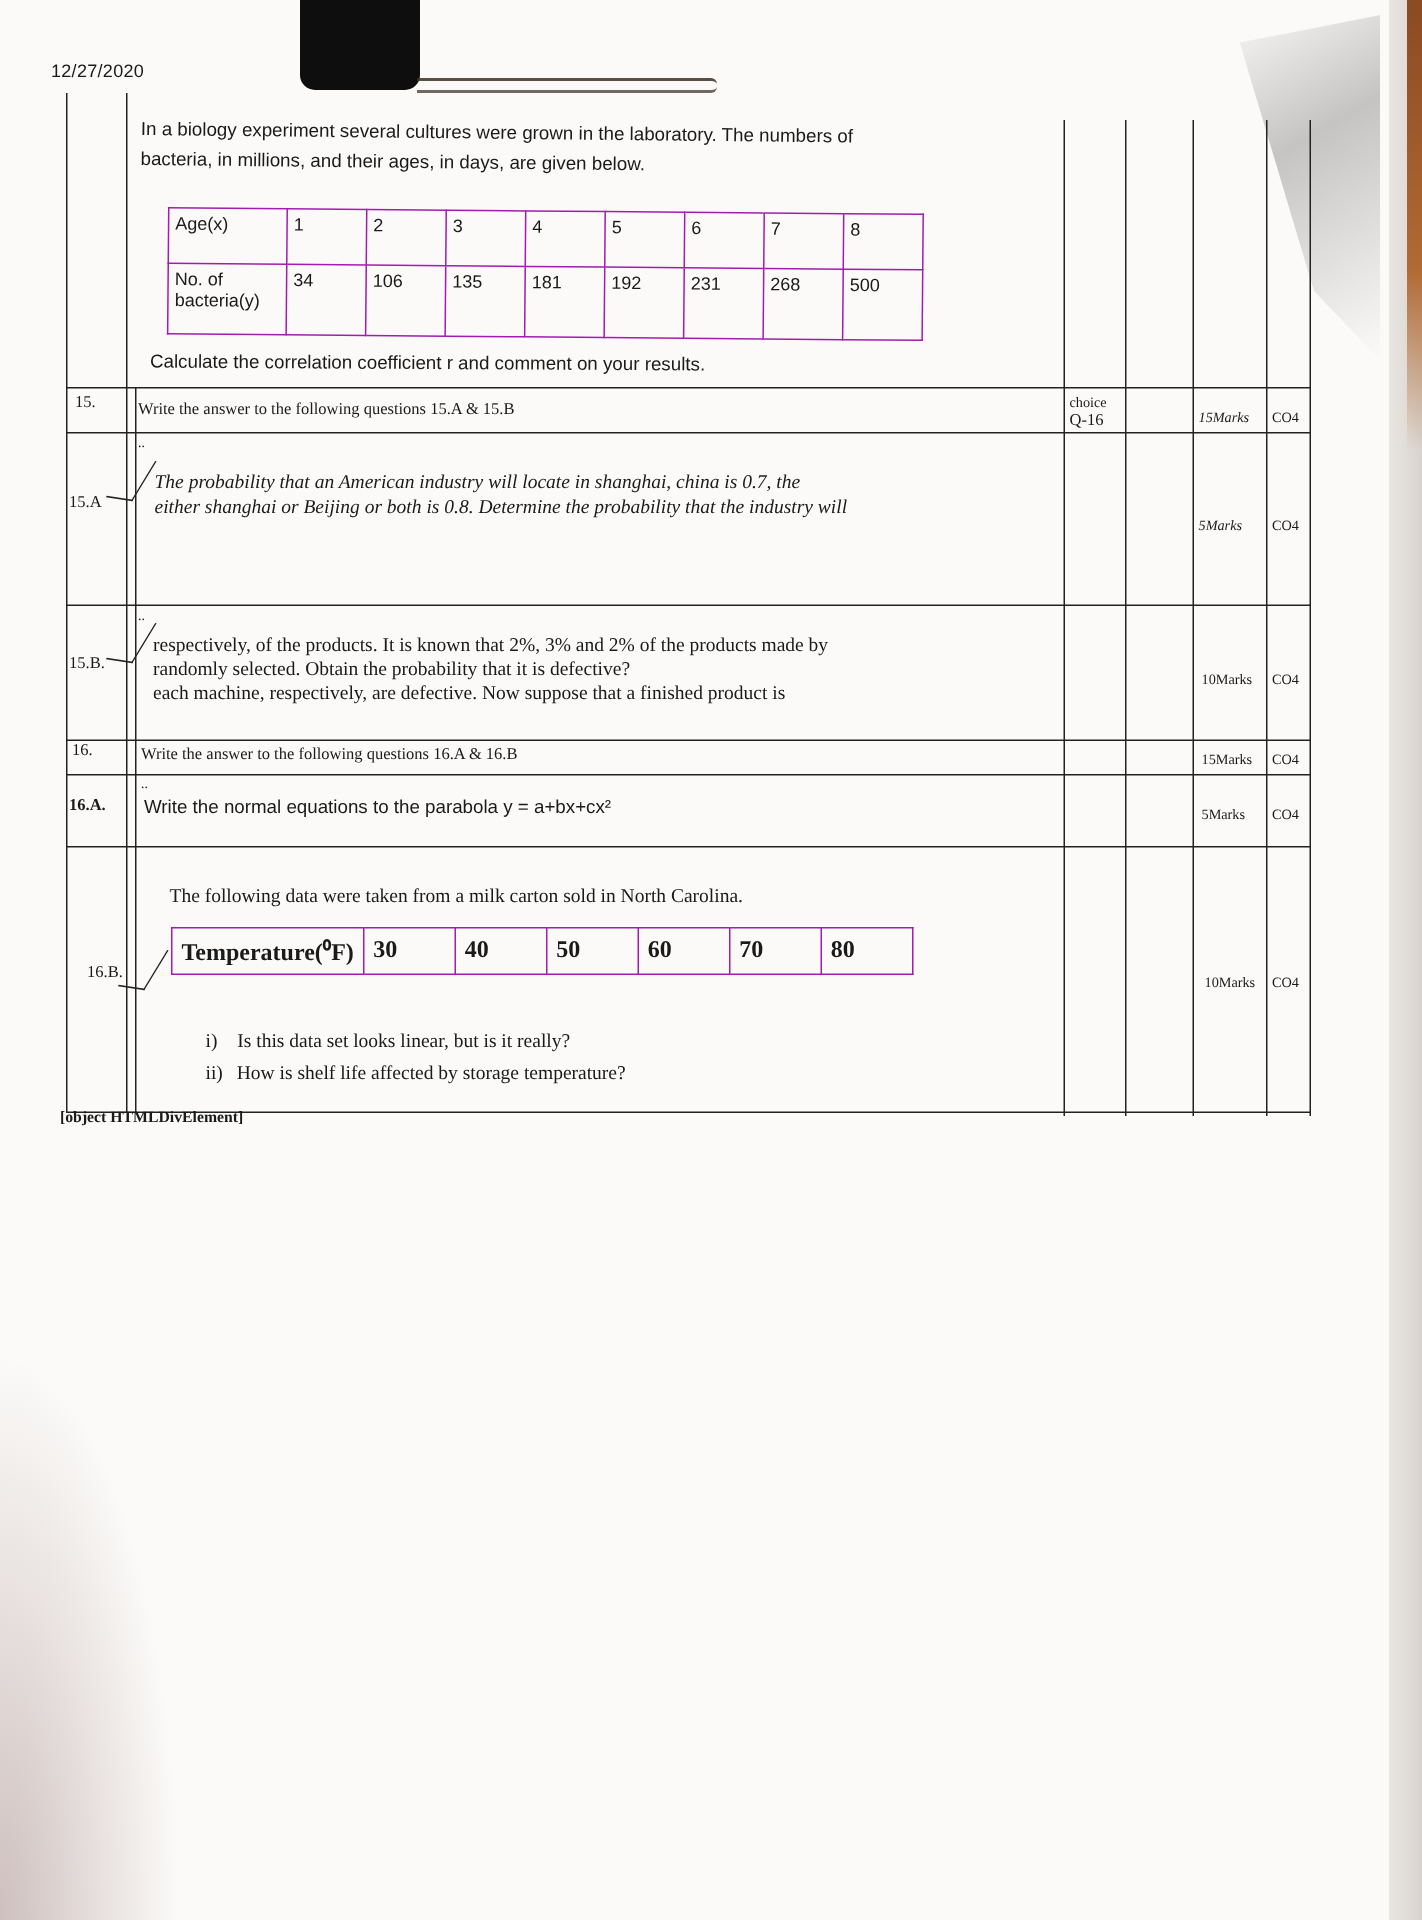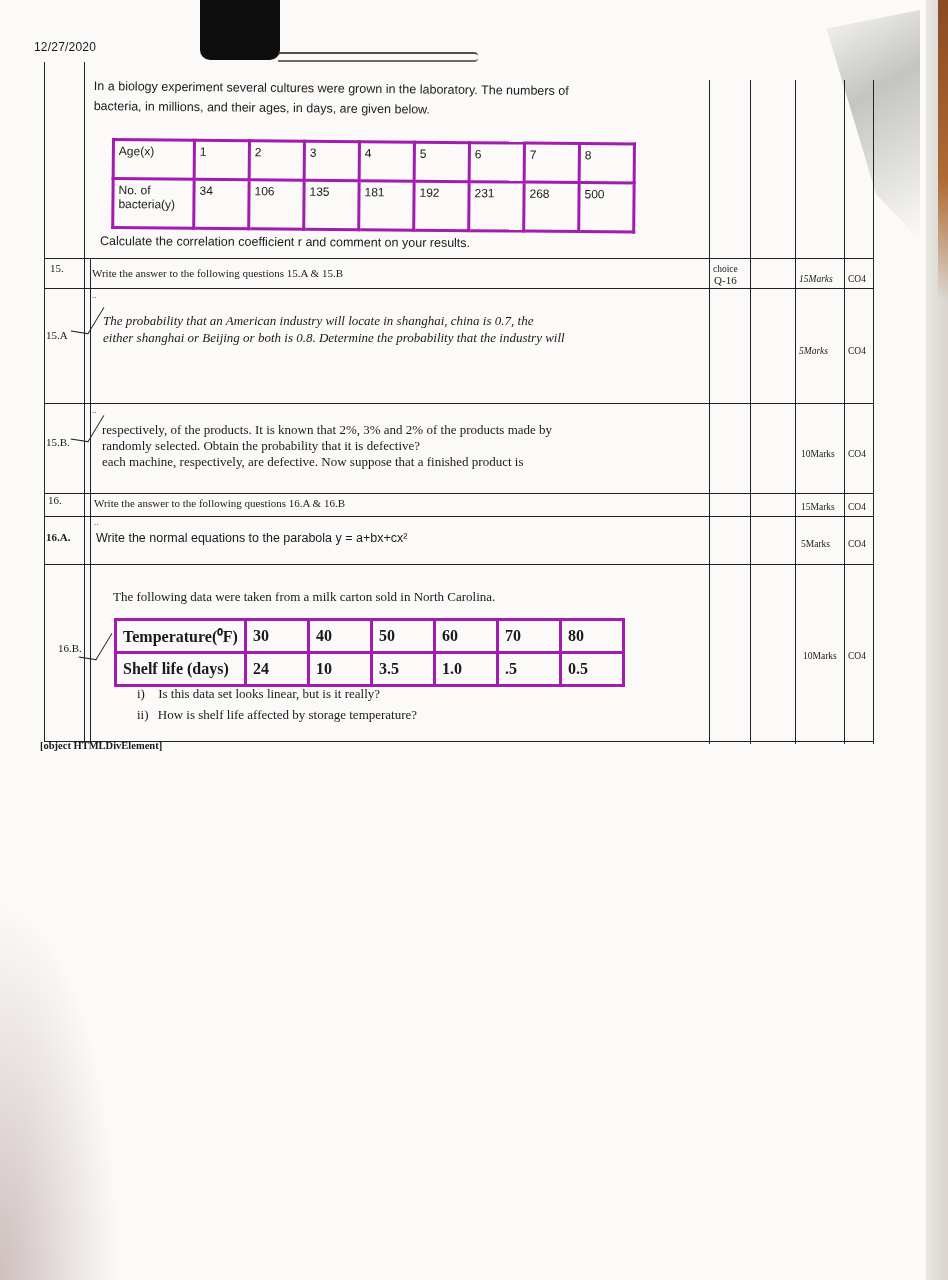--- a/index.html
+++ b/index.html
@@ -41,35 +41,35 @@
     .date {
       position: absolute; left: 34px; top: 40px; font-family: "Liberation Sans", sans-serif;
       font-size: 12px; letter-spacing: .2px;
     }
     
     .vline { position: absolute; width: 0; border-left: 1.5px solid #222; }
     .hline { position: absolute; height: 0; border-top: 1.5px solid #222; }
 
     .q14 { position: absolute; left: 94px; top: 76px; width: 560px; font-family: "Liberation Sans", sans-serif; font-size: 12.5px; line-height: 20px; transform: rotate(0.6deg); transform-origin: left top; }
     .tbl { border-collapse: collapse; font-family: "Liberation Sans", sans-serif; font-size: 12px; }
-    .tbl td { border: 3px solid #a21caf; padding: 3px 4px; vertical-align: top; }
+    .tbl td { border: 1px solid #a21caf; padding: 3px 4px; vertical-align: top; }
     .tbl.age { position: absolute; left: 112px; top: 138px; transform: rotate(0.5deg); transform-origin: left top; }
     .tbl.age td { width: 44px; }
     .tbl.age td.head { width: 70px; }
     .tbl.age tr.r1 td { height: 30px; }
     .tbl.age tr.r2 td { height: 40px; }
     .q14-instr { position: absolute; left: 100px; top: 235px; font-family: "Liberation Sans", sans-serif; font-size: 12.5px; transform: rotate(0.3deg); }
 
     .qnum { position: absolute; font-size: 11px; }
     .qtext-small { position: absolute; font-size: 11px; }
     .dots { position: absolute; font-size: 9px; }
     .qbody { position: absolute; font-size: 13px; line-height: 17px; }
     .justify { text-align: justify; }
     .tick { position: absolute; width: 18px; height: 26px; border-right: 1.5px solid #222; border-bottom: 1.5px solid #222; transform: skewX(-25deg) rotate(8deg); }
-    .cell-small { position: absolute; font-size: 9.5px; line-height: 11px; text-align: center; }
+    .cell-small { position: absolute; font-size: 9.5px; line-height: 11px; }
     .sans { font-family: "Liberation Sans", sans-serif; }
 
     .tbl.milk { position: absolute; left: 114px; top: 618px; font-family: "Liberation Serif", serif; font-size: 16px; font-weight: bold; }
     .tbl.milk td { height: 26px; vertical-align: middle; padding: 2px 6px; }
     .tbl.milk td.head { width: 112px; }
     .tbl.milk td.v { width: 48px; }
     .sub-q { position: absolute; font-size: 13px; }
     .footer-obj { position: absolute; left: 40px; top: 740px; font-size: 10.5px; font-weight: bold; }
   </style>
 </head>
@@ -187,29 +187,20 @@
   <tbody>
       <tr>
     <td class="head">Temperature(⁰F)</td>
     <td class="v">30</td>
     <td class="v">40</td>
     <td class="v">50</td>
     <td class="v">60</td>
     <td class="v">70</td>
     <td class="v">80</td>
   </tr>
-  <tr>
-    <td class="head">Shelf life (days)</td>
-    <td class="v">24</td>
-    <td class="v">10</td>
-    <td class="v">3.5</td>
-    <td class="v">1.0</td>
-    <td class="v">.5</td>
-    <td class="v">0.5</td>
-  </tr>
 </tbody>
   </table>
 
 <div class="sub-q" style="left:137px;top:686px;">
   <span>i)</span>
   <span style="margin-left:10px;">Is this data set looks linear, but is it really?</span>
 </div>
 <div class="sub-q" style="left:137px;top:707px;">
   <span>ii)</span>
   <span style="margin-left:6px;">How is shelf life affected by storage temperature?</span>

